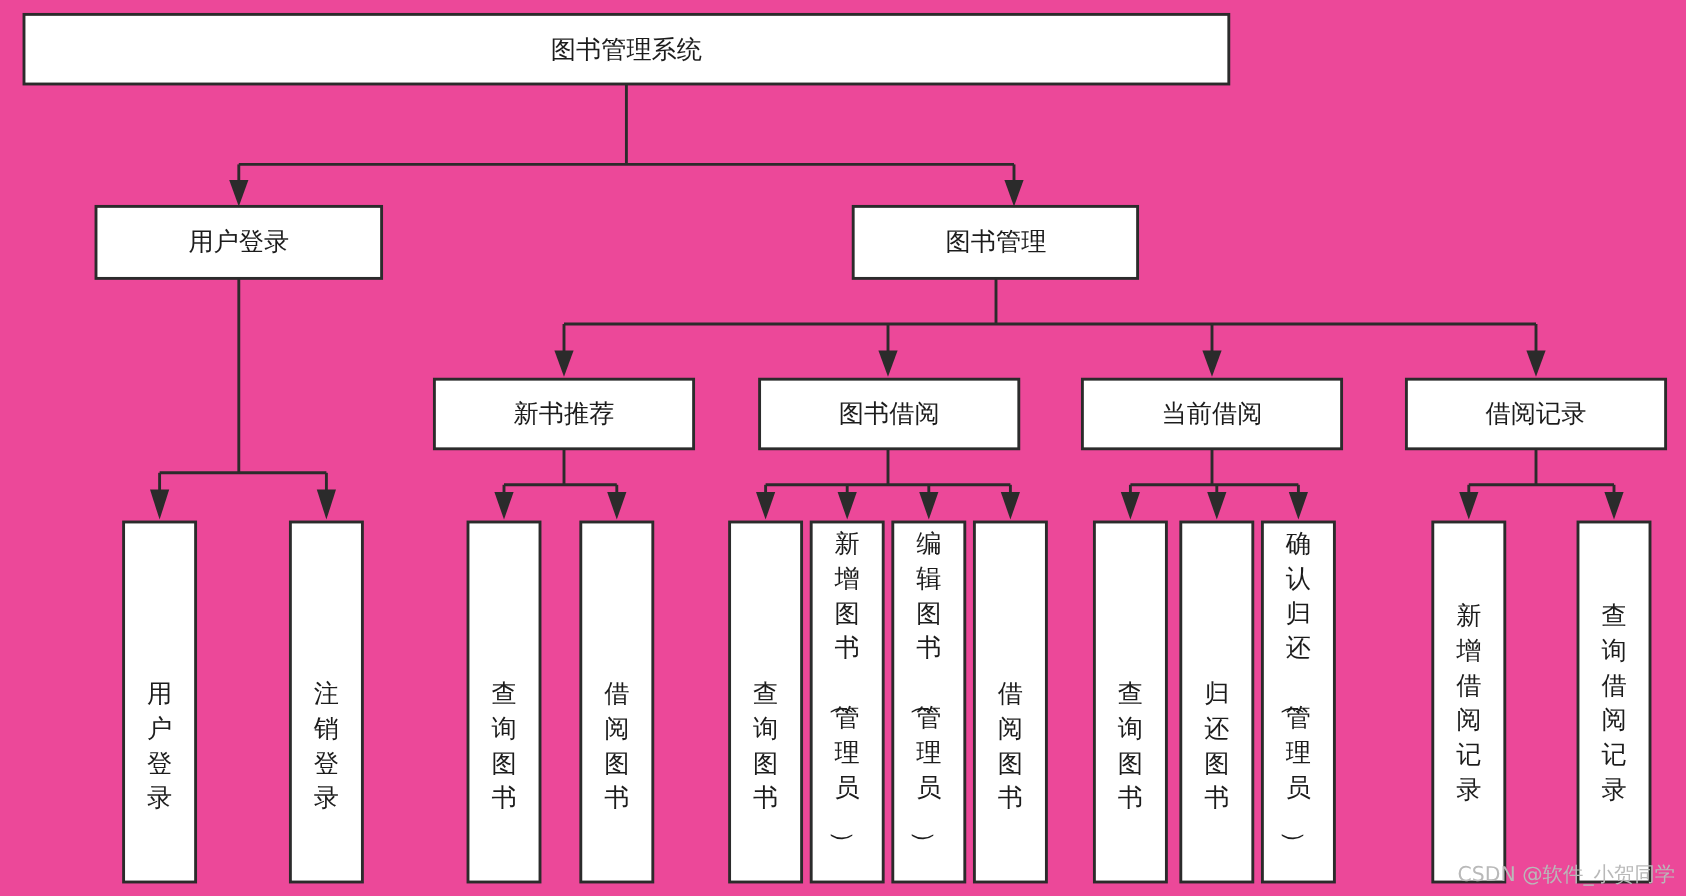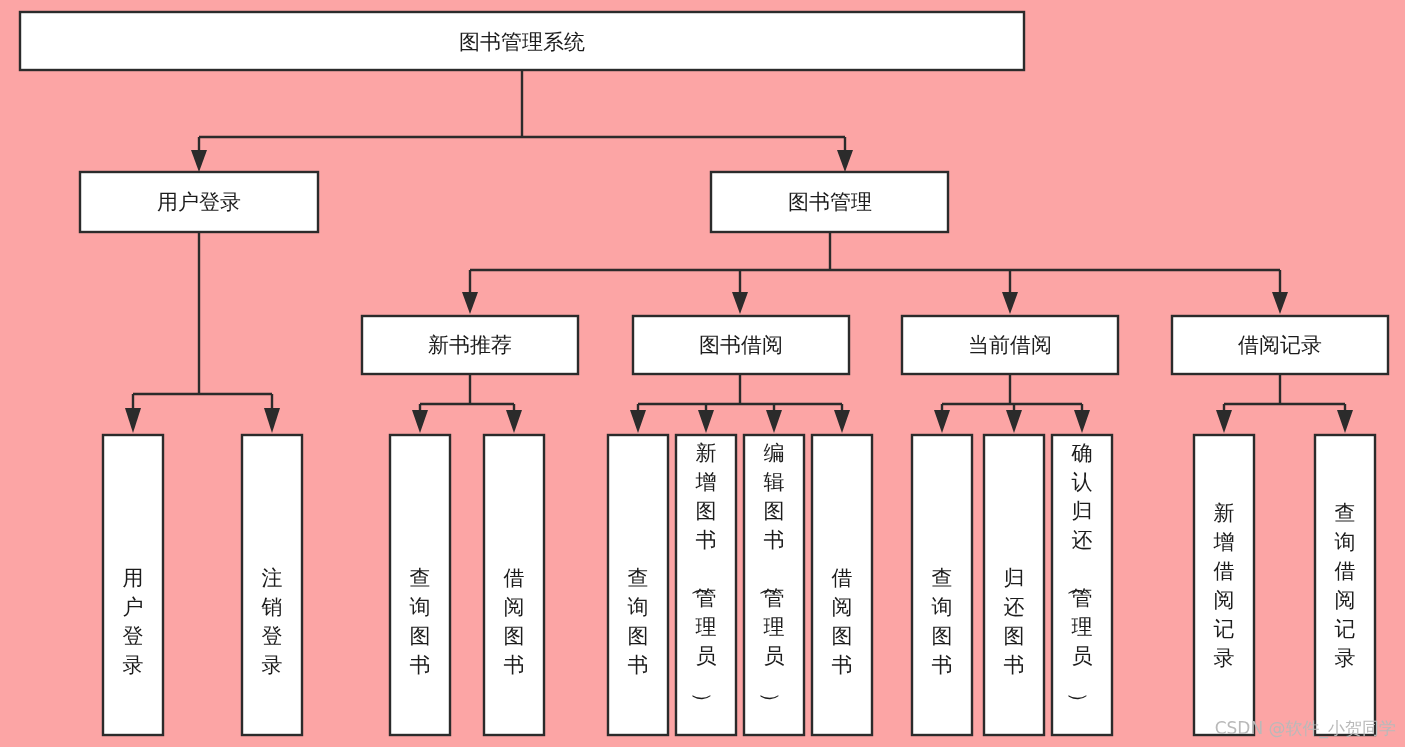--- a/index.html
+++ b/index.html
@@ -10,21 +10,21 @@
   body {
     width: 1405px;
     height: 747px;
     font-family: "DejaVu Sans", "Liberation Sans", sans-serif;
     overflow: hidden;
   }
   #diagram-root {
     position: relative;
     width: 1405px;
     height: 747px;
-    background: #fca5a5;
+    background: #ec4899;
   }
   svg#tree-svg {
     position: absolute;
     left: 0;
     top: 0;
     width: 1405px;
     height: 747px;
     display: block;
   }
   .node-box {

